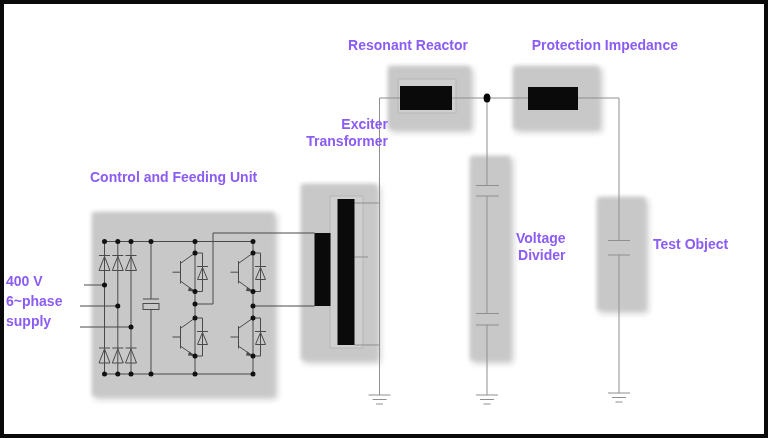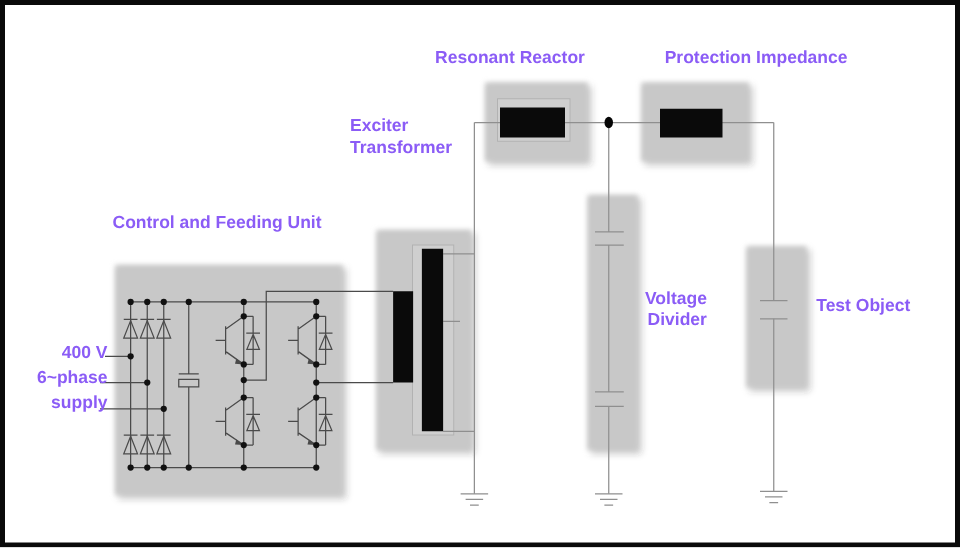--- a/index.html
+++ b/index.html
@@ -10,23 +10,23 @@
   #border-frame {
     position:absolute; inset:0; border:4px solid #0a0a0a; pointer-events:none; z-index:50;
   }
   svg { position:absolute; left:0; top:0; }
   .lbl {
     position:absolute; font-weight:bold; color:#8b5cf6; font-size:14px;
     line-height:17px; white-space:nowrap; z-index:20;
   }
   #lbl-reactor   { left:338px; top:37px;  width:140px; text-align:center; }
   #lbl-impedance { left:498px; top:37px;  width:180px; text-align:right; }
-  #lbl-exciter   { left:280px; top:92px; width:108px; text-align:left; }
+  #lbl-exciter   { left:280px; top:116px; width:108px; text-align:right; }
   #lbl-control   { left:90px;  top:169px; width:188px; text-align:left; }
-  #lbl-supply    { left:6px;   top:271px; width:80px;  text-align:right; line-height:20px; }
+  #lbl-supply    { left:6px;   top:271px; width:80px;  text-align:left; line-height:20px; }
   #lbl-divider   { left:516px; top:230px; text-align:right; }
   #lbl-test      { left:653px; top:236px; text-align:right; }
 </style>
 </head>
 <body>
 
 <div id="stage">
 
   <svg width="768" height="438" viewBox="0 0 768 438">
     <defs>

